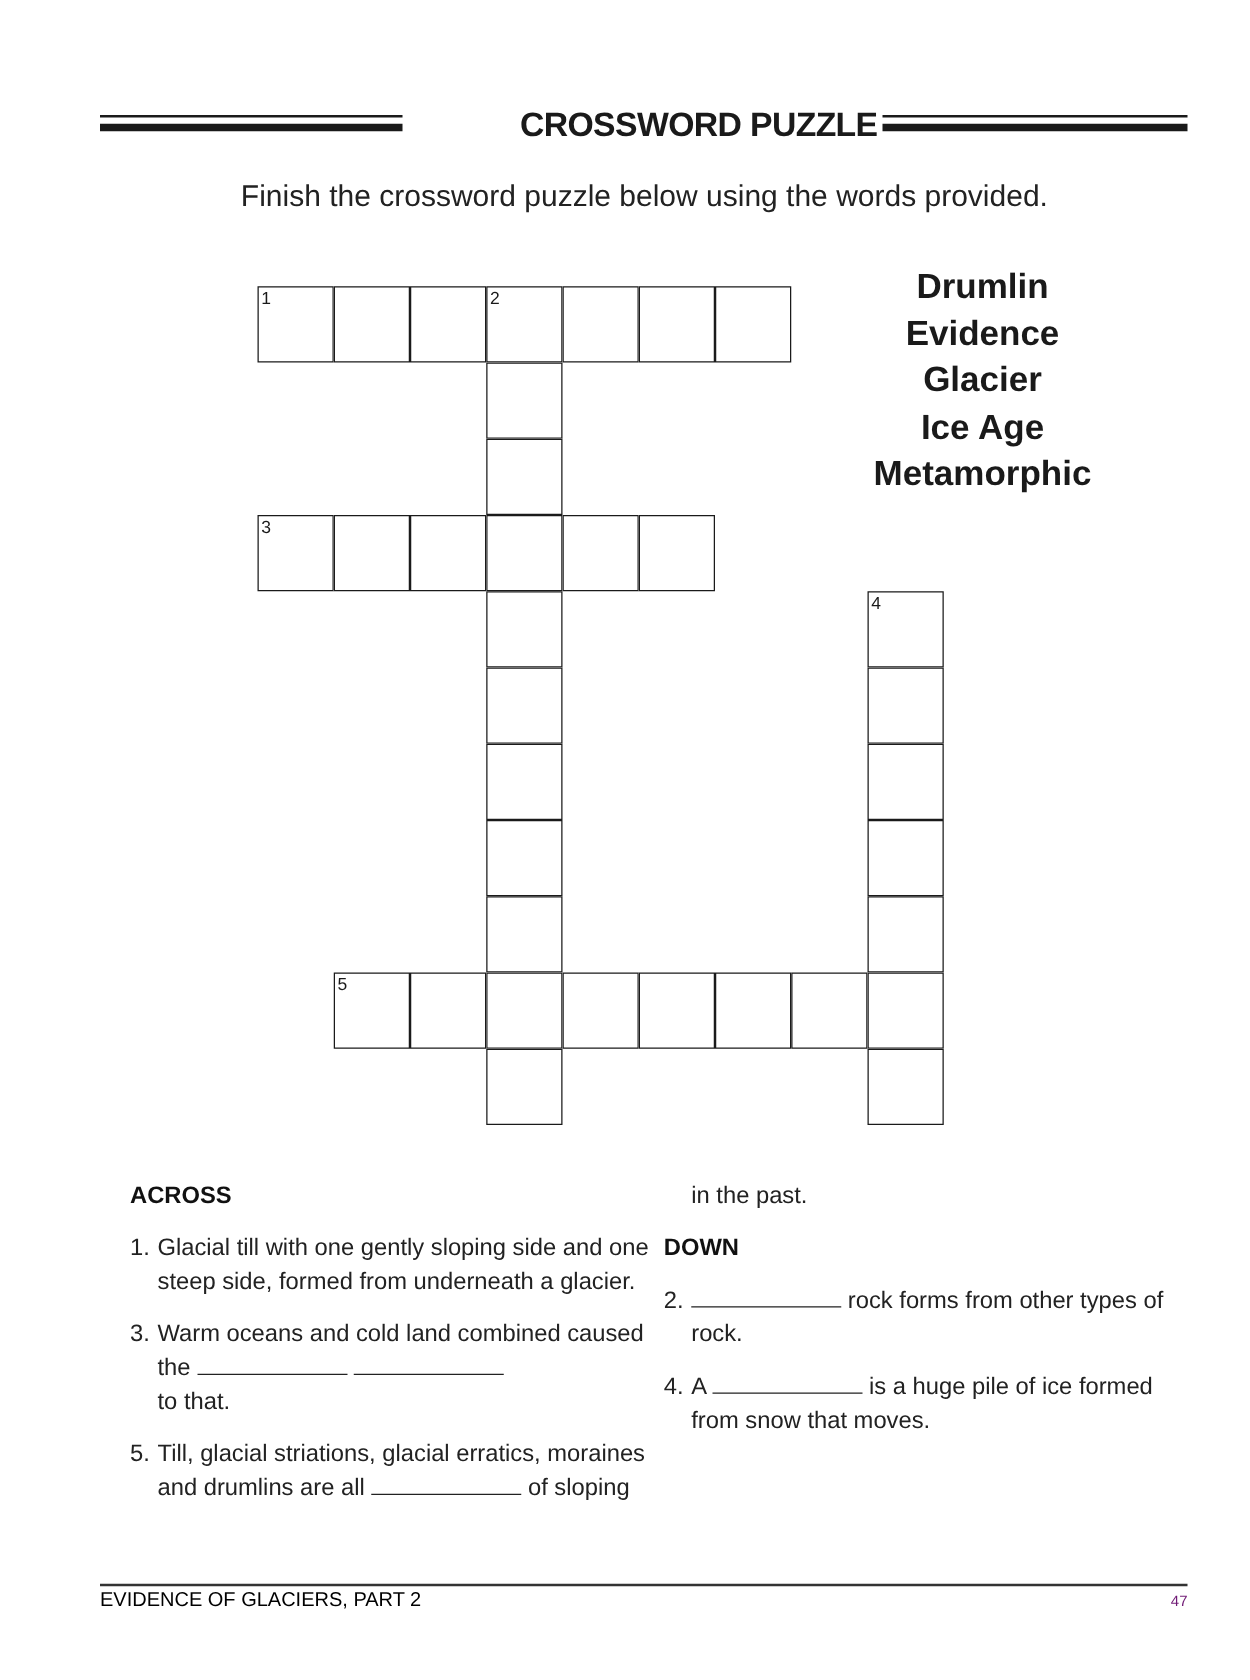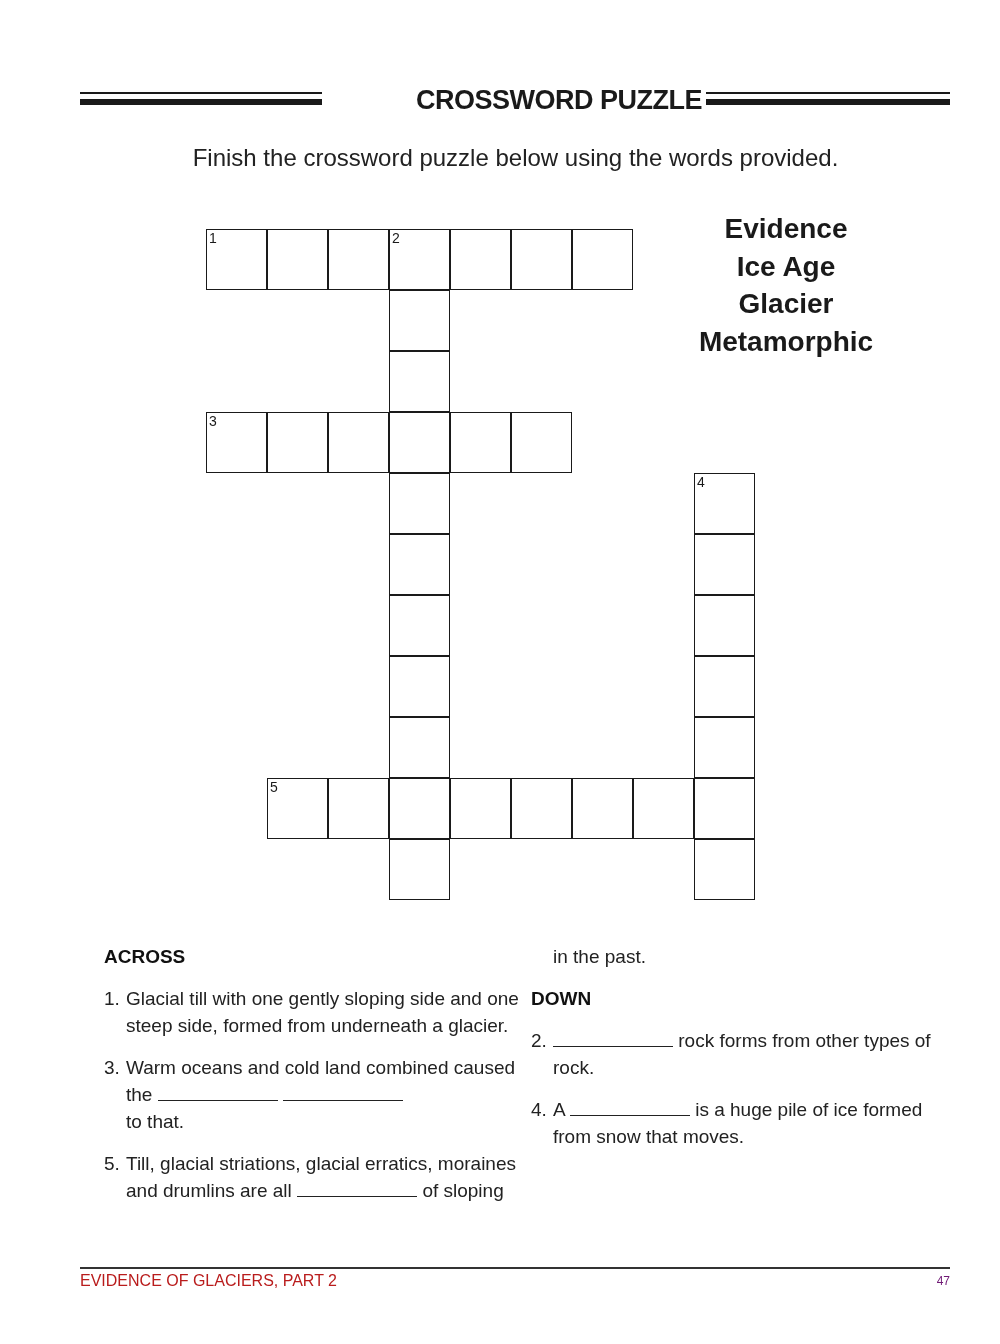--- a/index.html
+++ b/index.html
@@ -22,21 +22,21 @@
     .wordlist { position:absolute; left:680px; top:210px; width:212px; text-align:center; }
     .word { font-size:28px; font-weight:bold; line-height:37.5px; color:#1a1a1a; }
     .col { position:absolute; font-size:19px; line-height:27px; color:#222; }
     .col.left { left:80px; top:943px; width:430px;margin-left:24px; }
     .col.right { left:531px; top:943px; width:430px; }
     .heading { font-weight:bold; font-size:19px; line-height:27px; color:#111; }
     .clue { position:relative; padding-left:22px; }
     .clue .n { position:absolute; left:0; top:0; }
     .blank { display:inline-block; width:120px; border-bottom:1.5px solid #222; height:18px; vertical-align:baseline; }
     .footer-line { position:absolute; left:80px; top:1267px; width:870px; height:2px; background:#333; }
-    .footer-left { position:absolute; left:80px; top:1271px; font-size:16px; line-height:20px; color:#b91c1c; }
+    .footer-left { position:absolute; left:80px; top:1271px; font-size:16px; line-height:20px; color:#000000; }
     .footer-right { position:absolute; right:50px; top:1271px; font-size:12px; line-height:20px; color:#701a75; }
   </style>
 </head>
 <body>
 
 <div class="title-row">
   <div class="rule left">
       <div class="thin"></div>
       <div class="thick"></div>
     </div>
@@ -91,23 +91,24 @@
       <span class="num">5</span>
     </div>
     <div class="cell" style="left: 122px; top: 549px;"></div>
     <div class="cell" style="left: 244px; top: 549px;"></div>
     <div class="cell" style="left: 305px; top: 549px;"></div>
     <div class="cell" style="left: 366px; top: 549px;"></div>
     <div class="cell" style="left: 427px; top: 549px;"></div>
   </div>
 
 <div class="wordlist" id="wordlist">
+    <div class="word">Drumlin</div>
     <div class="word">Evidence</div>
+    <div class="word">Glacier</div>
     <div class="word">Ice Age</div>
-    <div class="word">Glacier</div>
     <div class="word">Metamorphic</div>
   </div>
 
 <div class="col left">
   <div class="heading">ACROSS</div>
   <div style="height:15px"></div>
   <div class="clue">
     <span class="n">1.</span>
     <span>Glacial till with one gently sloping side and one steep side, formed from underneath a glacier.</span>
   </div>

